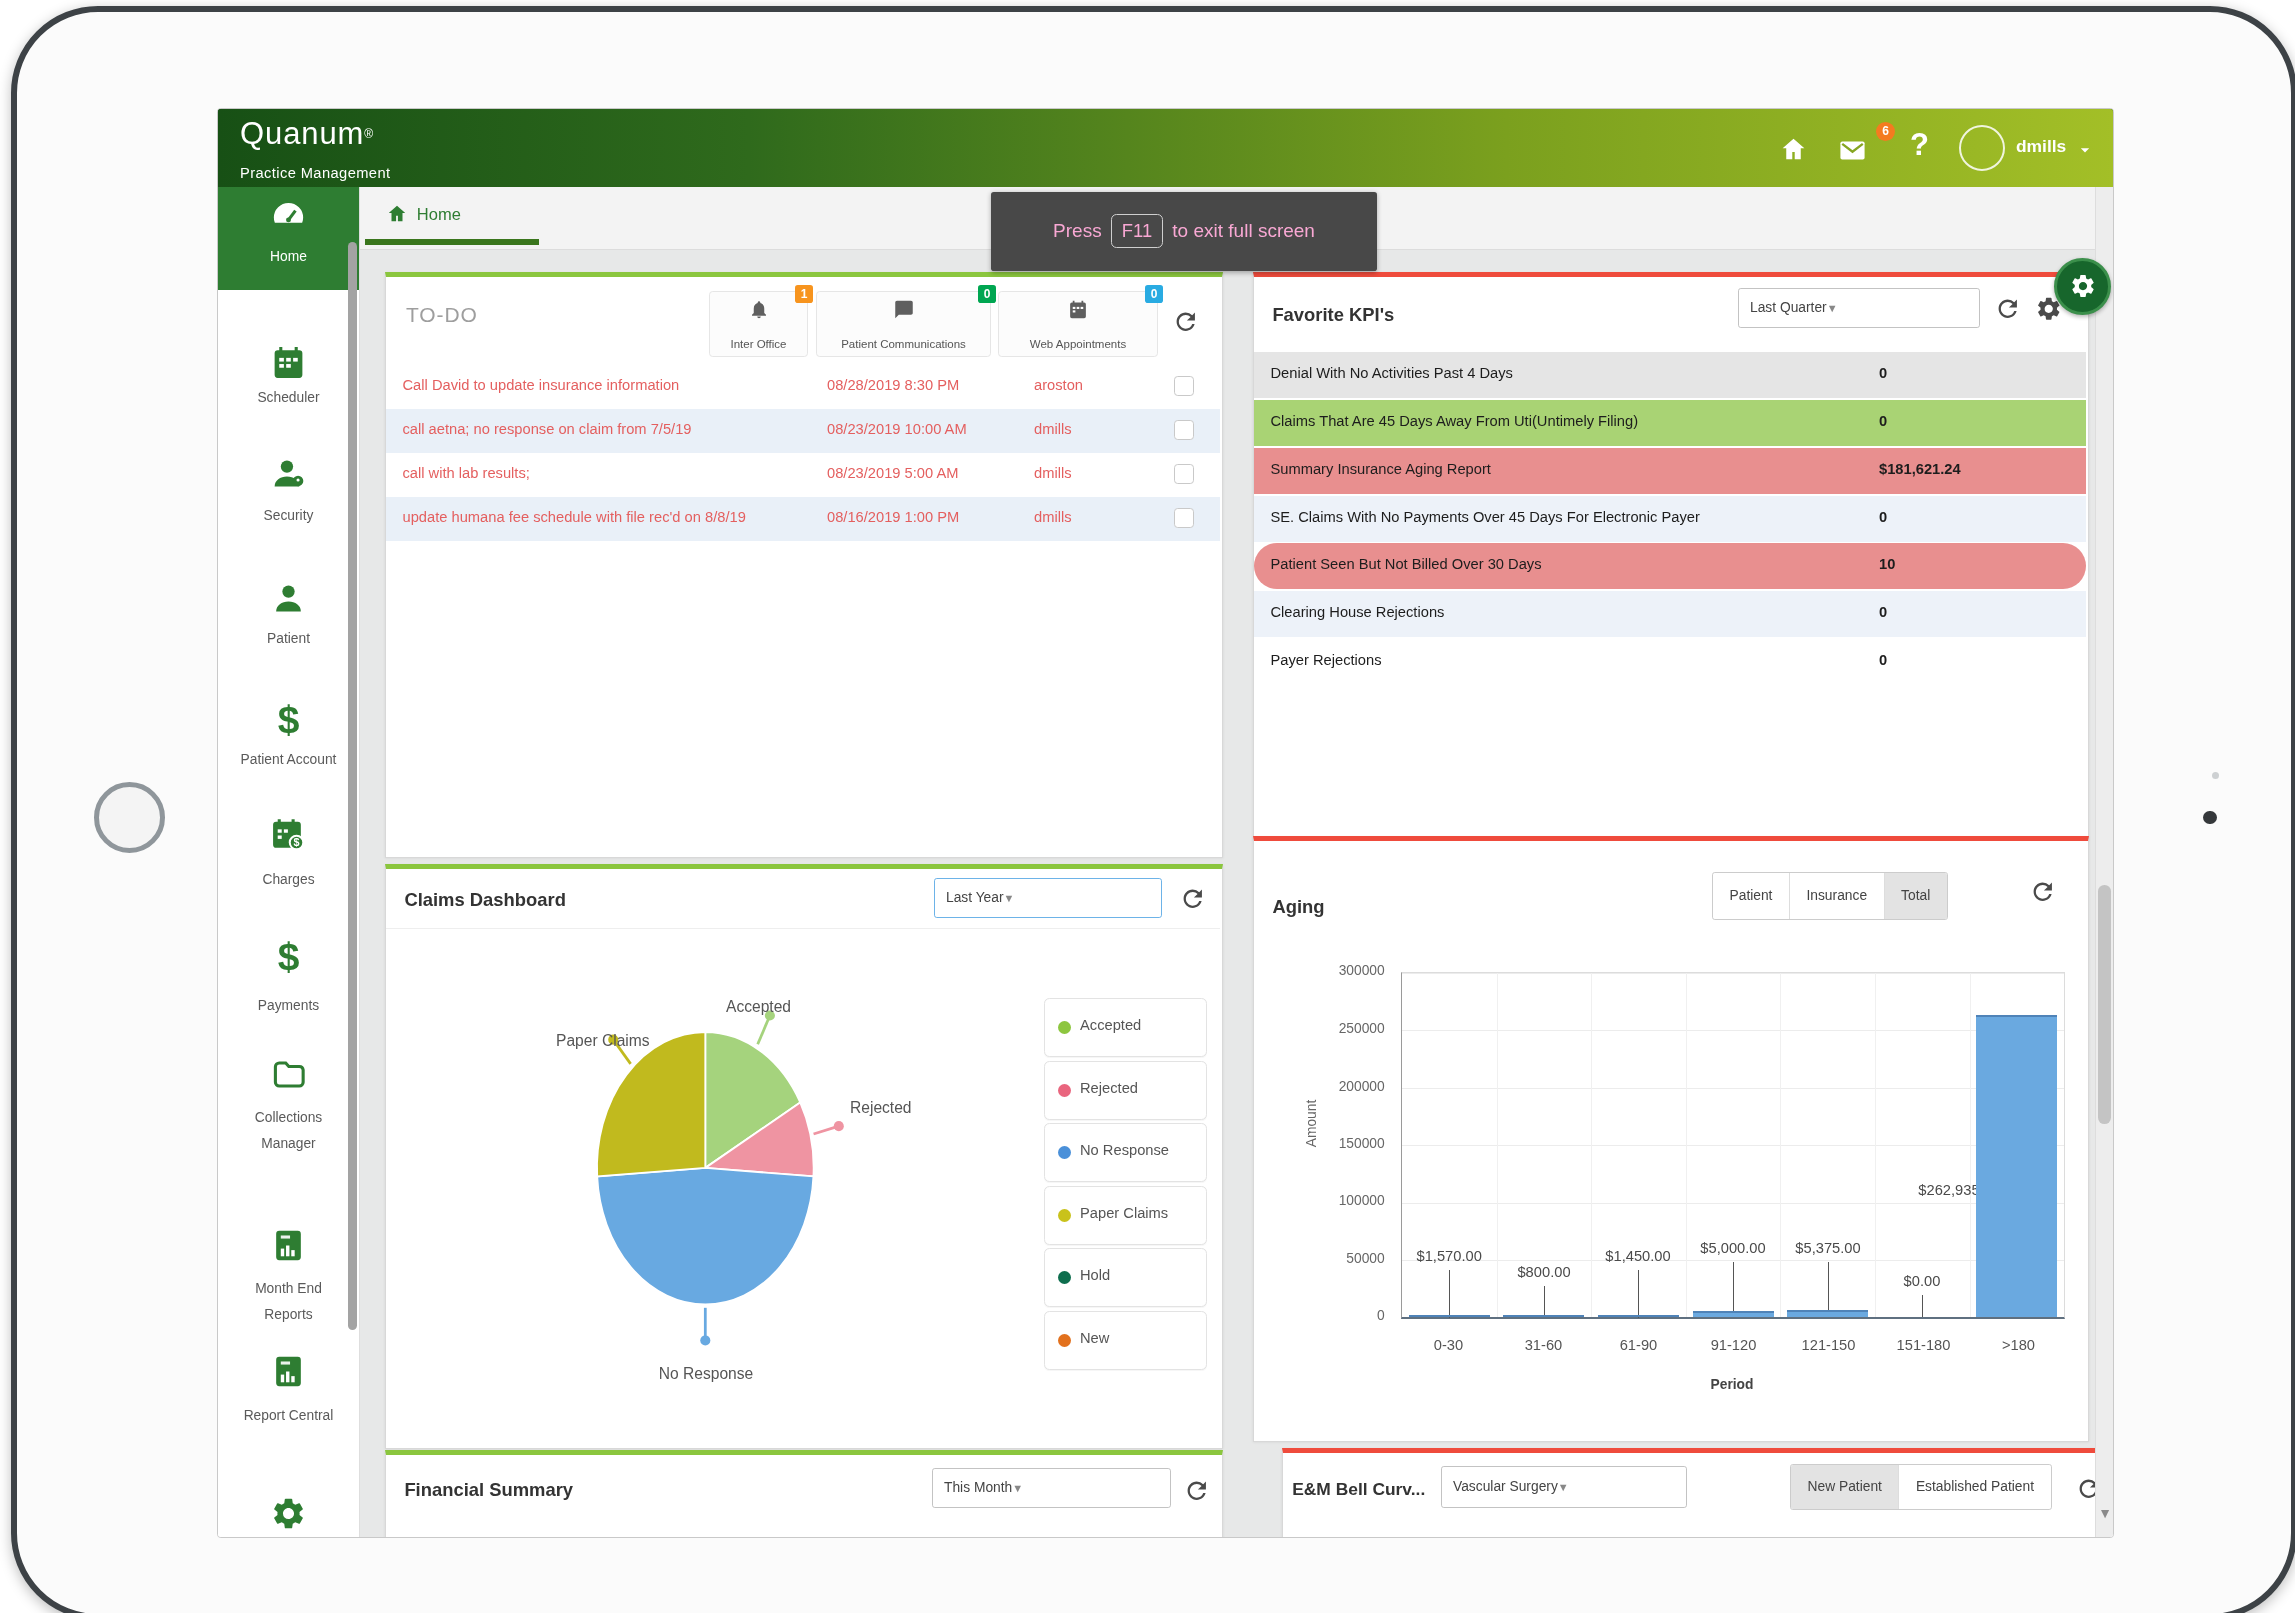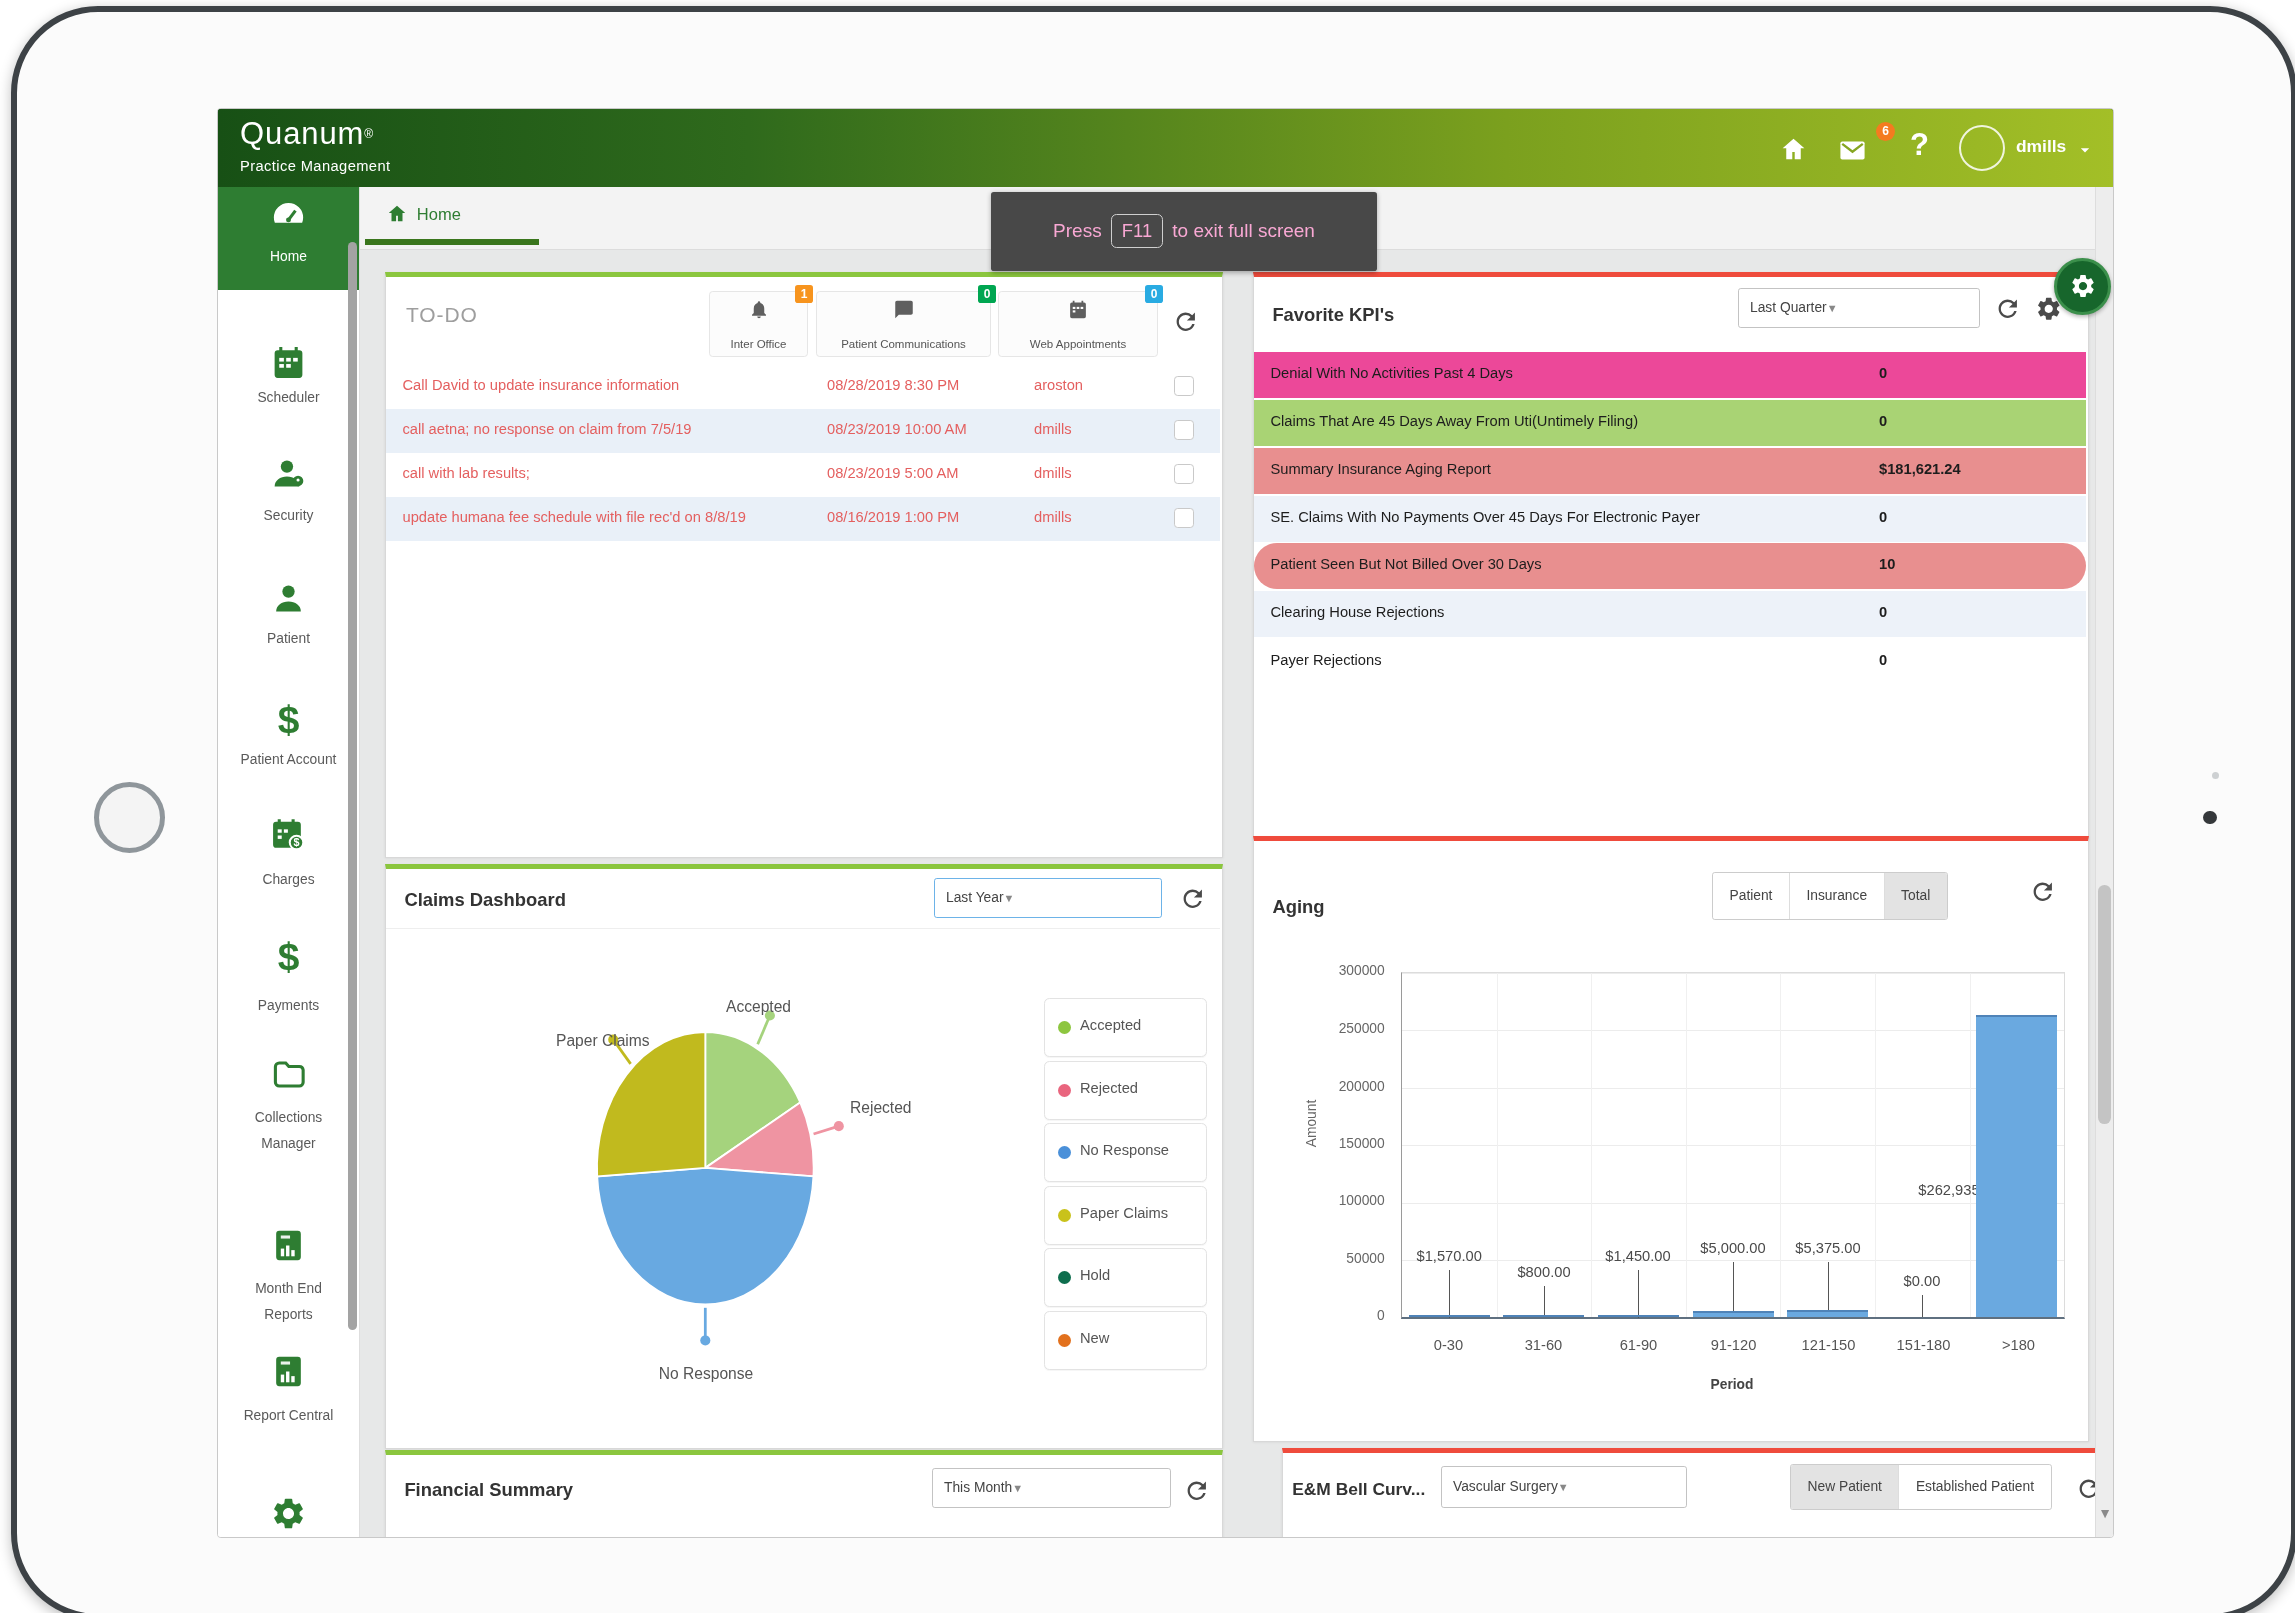--- a/index.html
+++ b/index.html
@@ -9,21 +9,21 @@
   .home-btn{position:absolute;left:77px;top:770px;width:61px;height:61px;border:5.5px solid #8f969b;border-radius:50%;background:#f4f4f4;}
   .cam-dot{position:absolute;left:2186px;top:799px;width:13.8px;height:13.8px;border-radius:50%;background:#35383b;}
   .cam-dot2{position:absolute;left:2195px;top:760px;width:7.3px;height:7.3px;border-radius:50%;background:#cdd0d2;}
   
   .screen{position:absolute;left:200px;top:96px;width:1895px;height:1428px;background:#e7e8e8;overflow:hidden;border-radius:3.7px;border:0.9px solid #c9c9c9;}
   
   .appbar{position:absolute;left:0;top:0;width:1895px;height:78px;background:linear-gradient(to right,#17501500 0%,#175015 0%,#2f6a1c 28%,#7ba01e 68%,#a3bf27 100%),#175015;}
   .brand{position:absolute;left:22px;top:7.3px;color:#fff;}
   .brand-name{font-size:31px;letter-spacing:0.9px;}
   .brand-reg{font-size:12px;vertical-align:super;}
-  .brand-sub{font-size:14.7px;letter-spacing:0.4px;margin-top:6px;}
+  .brand-sub{font-size:14.7px;letter-spacing:0.4px;margin-top:13px;}
   .appbar-ico{position:absolute;top:26px;width:29px;height:29px;}
   .appbar-ico svg{width:29px;height:29px;fill:#fff;}
   .mail-badge{position:absolute;left:1658px;top:13px;min-width:19px;height:19px;border-radius:50%;background:#f47b20;color:#fff;font-size:12px;font-weight:bold;text-align:center;line-height:19px;}
   .help-q{position:absolute;left:1692px;top:18.4px;color:#fff;font-size:31px;font-weight:bold;}
   .avatar{position:absolute;left:1741px;top:16.5px;width:42px;height:42px;border:2.8px solid rgba(255,255,255,.85);border-radius:50%;}
   .user-name{position:absolute;left:1798px;top:27.5px;color:#fff;font-size:17.4px;font-weight:bold;}
   .chev{position:absolute;left:1857px;top:31px;width:20px;height:20px;}
   .chev svg{width:20px;height:20px;fill:#fff;}
   
   .tabbar{position:absolute;left:141px;top:78px;width:1754px;height:62px;background:#f3f3f3;border-bottom:1.8px solid #dcdcdc;}
@@ -316,21 +316,21 @@
           <svg viewBox="0 0 24 24">
               <path d="M17.65 6.35A7.95 7.95 0 0012 4c-4.42 0-7.99 3.58-7.99 8s3.57 8 7.99 8c3.73 0 6.84-2.55 7.73-6h-2.08a5.99 5.99 0 01-5.65 4c-3.31 0-6-2.69-6-6s2.69-6 6-6c1.66 0 3.14.69 4.22 1.78L13 11h7V4l-2.35 2.35z"></path>
             </svg>
         </div>
         <div class="icon-btn" style="left:781px;top:18.4px;">
           <svg viewBox="0 0 24 24">
               <path d="M19.14 12.94c.04-.3.06-.61.06-.94 0-.32-.02-.64-.07-.94l2.03-1.58a.49.49 0 00.12-.61l-1.92-3.32a.49.49 0 00-.59-.22l-2.39.96c-.5-.38-1.03-.7-1.62-.94l-.36-2.54a.48.48 0 00-.48-.41h-3.84c-.24 0-.43.17-.47.41l-.36 2.54c-.59.24-1.13.57-1.62.94l-2.39-.96a.48.48 0 00-.59.22L2.74 8.87c-.12.21-.08.47.12.61l2.03 1.58c-.05.3-.09.63-.09.94s.02.64.07.94l-2.03 1.58a.49.49 0 00-.12.61l1.92 3.32c.12.22.37.29.59.22l2.39-.96c.5.38 1.03.7 1.62.94l.36 2.54c.05.24.24.41.48.41h3.84c.24 0 .44-.17.47-.41l.36-2.54c.59-.24 1.13-.56 1.62-.94l2.39.96c.22.08.47 0 .59-.22l1.92-3.32c.12-.22.07-.47-.12-.61l-2.01-1.58zM12 15.6A3.61 3.61 0 018.4 12c0-1.98 1.62-3.6 3.6-3.6s3.6 1.62 3.6 3.6-1.62 3.6-3.6 3.6z"></path>
             </svg>
         </div>
 
-        <div class="kpi-row" style="top: 75px; background: #ec4899;">
+        <div class="kpi-row" style="top: 75px; background: #e5e5e5;">
           <span class="kpi-label">Denial With No Activities Past 4 Days</span>
           <span class="kpi-value">0</span>
         </div>
         <div class="kpi-row" style="top: 123px; background: rgb(169, 211, 116);">
           <span class="kpi-label">Claims That Are 45 Days Away From Uti(Untimely Filing)</span>
           <span class="kpi-value">0</span>
         </div>
         <div class="kpi-row" style="top: 171px; background: rgb(232, 143, 143);">
           <span class="kpi-label">Summary Insurance Aging Report</span>
           <span class="kpi-value">$181,621.24</span>

